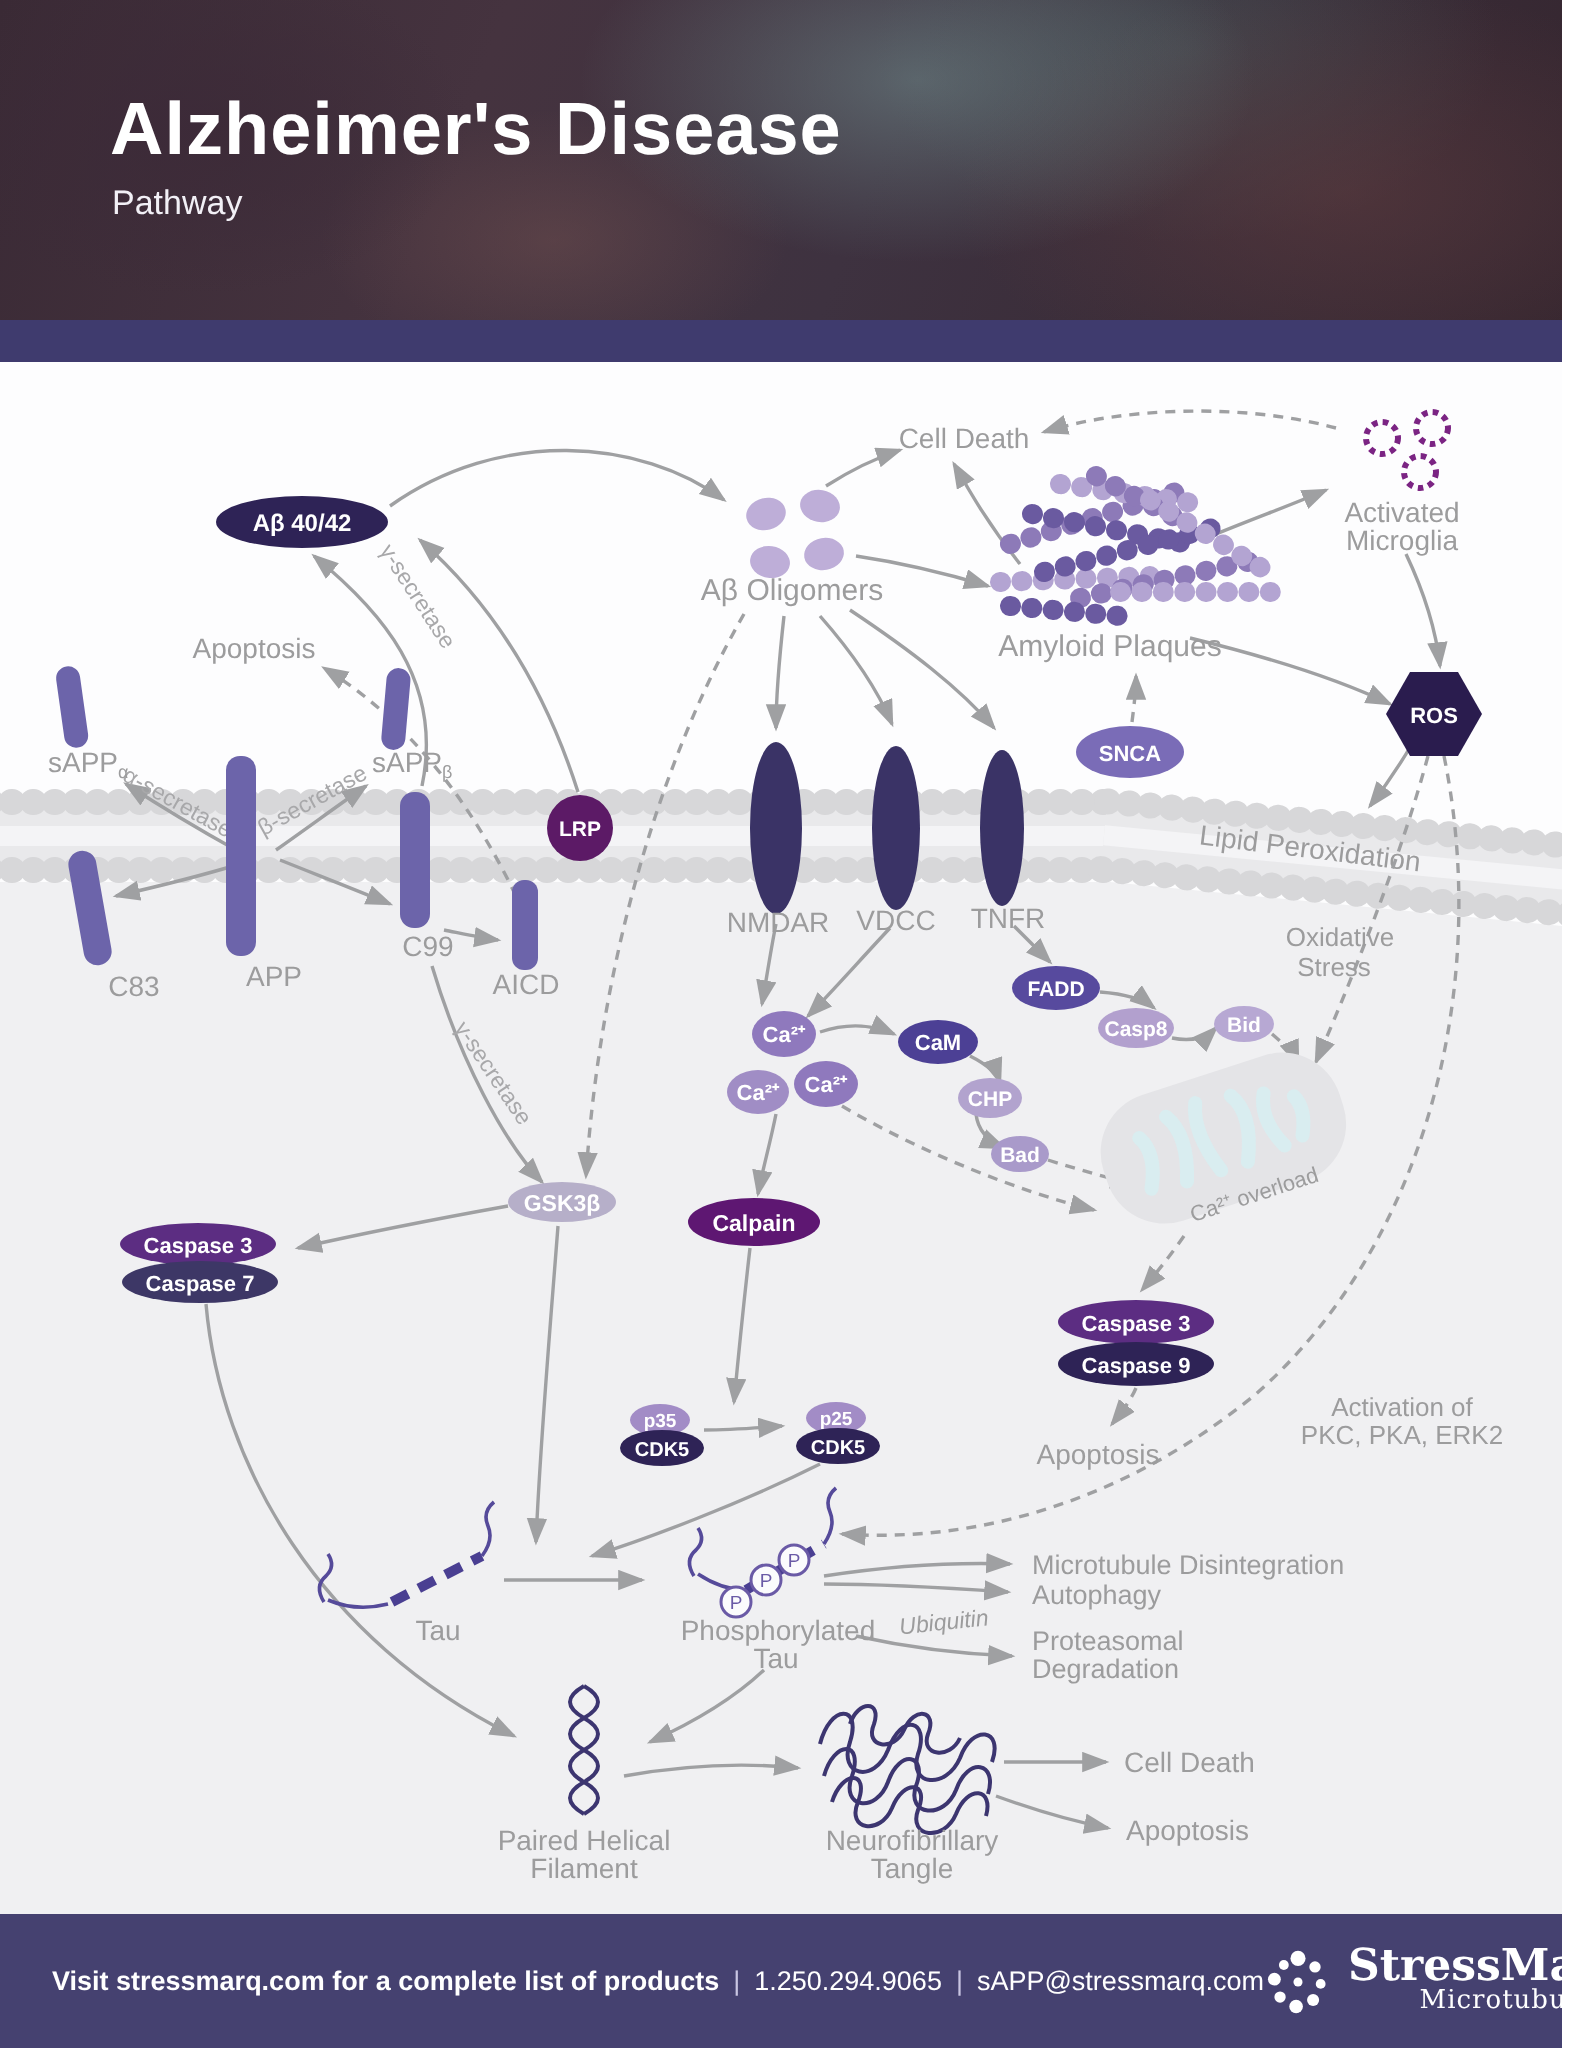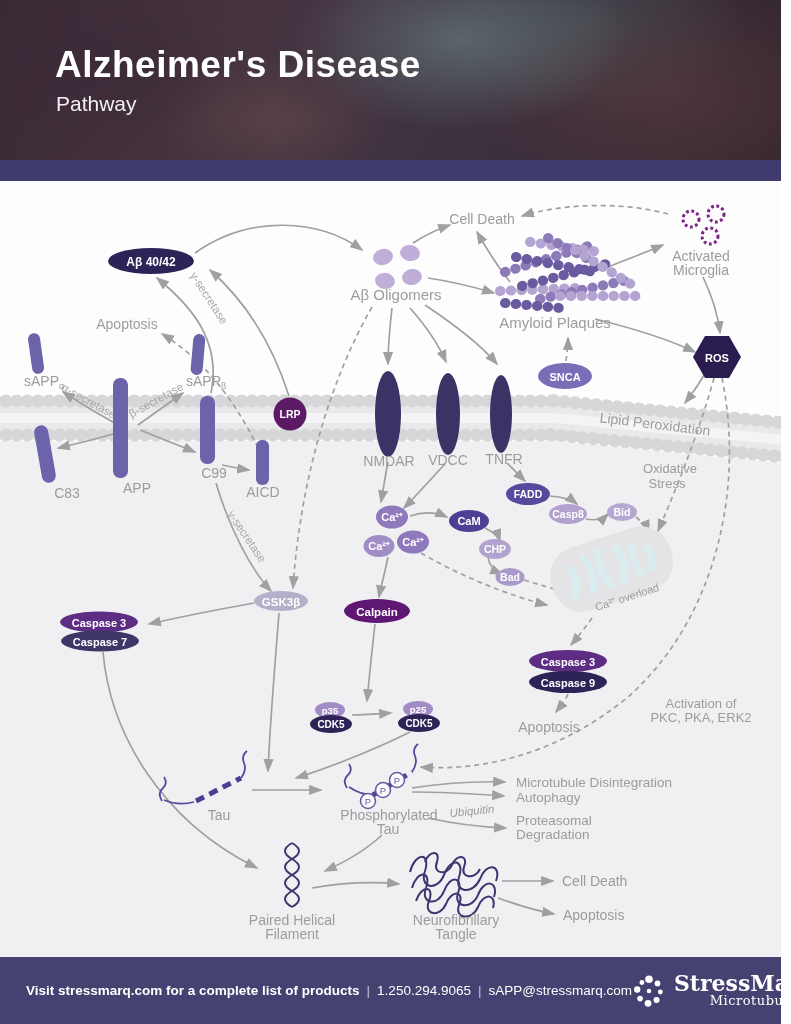--- a/index.html
+++ b/index.html
@@ -8,21 +8,21 @@
     background-color:#40303c;
     background-image:
       radial-gradient(ellipse 260px 140px at 58% 25%, rgba(125,160,158,0.45), transparent 65%),
       radial-gradient(ellipse 300px 160px at 85% 60%, rgba(96,60,63,0.55), transparent 65%),
       radial-gradient(ellipse 200px 120px at 12% 40%, rgba(60,42,56,0.9), transparent 70%),
       radial-gradient(ellipse 180px 100px at 35% 75%, rgba(130,90,85,0.35), transparent 65%),
       radial-gradient(ellipse 240px 150px at 75% 15%, rgba(80,105,105,0.4), transparent 65%),
       linear-gradient(110deg,#3a2a35 0%,#45333f 30%,#3e3240 55%,#35262f 100%);
   }
   .header .title{position:absolute;left:55px;top:44px;margin:0;color:#ffffff;font-size:37px;font-weight:bold;letter-spacing:0.5px;}
-  .header .subtitle{position:absolute;left:56px;top:92px;color:#f2f0f6;font-size:21px;font-weight:normal;}
+  .header .subtitle{position:absolute;left:56px;top:92px;color:#f2f0f6;font-size:17px;font-weight:normal;}
   .band{position:absolute;left:0;top:160px;width:791px;height:21px;background:#3f3b6e;}
   .diagram{position:absolute;left:0;top:181px;}
   .footer{position:absolute;left:0;top:957px;width:791px;height:67px;background:#454170;display:flex;align-items:center;justify-content:space-between;box-sizing:border-box;padding:0 20px 0 26px;}
   .footer .contact{color:#ffffff;font-size:13.5px;white-space:nowrap;}
   .footer .contact b{font-weight:bold;}
   .footer .contact .sep{color:#c9c5e2;margin:0 7px;font-weight:normal;}
   .logo{display:flex;align-items:center;}
   .logo .wordmark{margin-left:8px;color:#ffffff;text-align:right;}
   .logo .brand{font-family:"DejaVu Serif","Liberation Serif",serif;font-size:22px;font-weight:bold;line-height:20px;}
   .logo .brandsub{font-family:"DejaVu Serif","Liberation Serif",serif;font-size:13px;letter-spacing:0.5px;}

